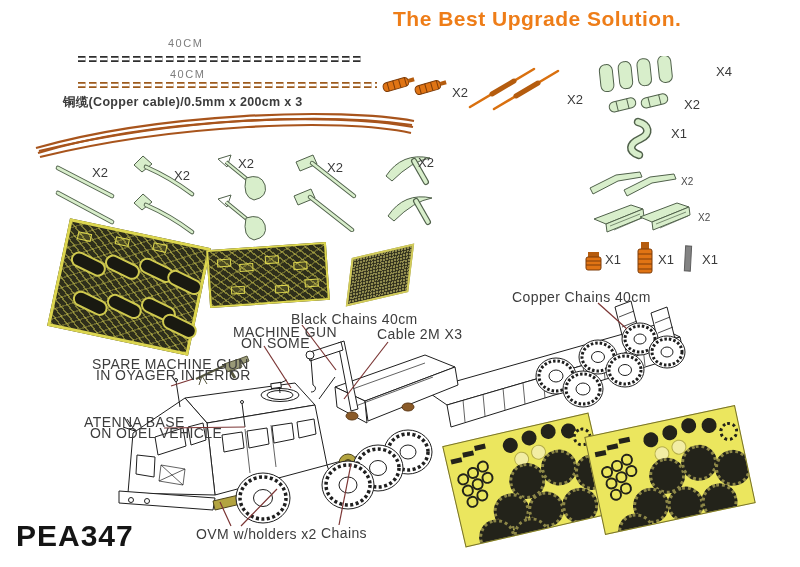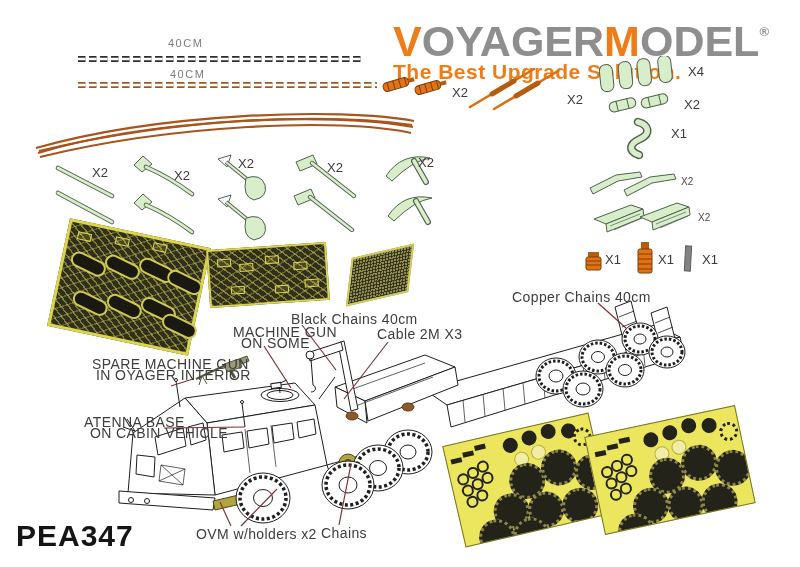--- a/index.html
+++ b/index.html
@@ -38,33 +38,33 @@
   .prect{position:absolute;width:11px;height:5px;background:#23231a}
   .ring-sm{position:absolute;width:13px;height:13px;border-radius:50%;background:#ebe65e;border:3px dotted #23231a}
   svg{display:block}
 </style>
 </head>
 <body>
 
 <div class="canvas">
 
   <div class="logo">
-    <div class="brand"><span class="o">V</span><span>OYAGER</span><span class="o">M</span><span>ODEL</span><sup>®</sup></div>
     <div class="tagline">The Best Upgrade Solution.</div>
   </div>
 
   <div class="meas" style="left:168px;top:37px">40CM</div>
   <div class="meas" style="left:170px;top:68px">40CM</div>
   <svg class="abs" style="left:70px;top:30px" width="320" height="70">
     <line x1="8" y1="29" x2="293" y2="29" stroke="#2e2e2e" stroke-width="6" stroke-dasharray="7.5 3.5"></line>
     <line x1="8" y1="29" x2="293" y2="29" stroke="#ffffff" stroke-width="2.4" stroke-dasharray="7.5 3.5"></line>
     <line x1="8" y1="55" x2="307" y2="55" stroke="#9c5a1c" stroke-width="6" stroke-dasharray="7.5 3.5"></line>
     <line x1="8" y1="55" x2="307" y2="55" stroke="#ffffff" stroke-width="2.4" stroke-dasharray="7.5 3.5"></line>
   </svg>
 
+  <div class="note" style="left:63px;top:94px">铜缆(Copper cable)/0.5mm x 200cm x 3</div>
   <svg class="abs" style="left:30px;top:105px" width="392" height="56" fill="none" stroke="#a8541c" stroke-width="2.2">
     <path d="M8,48 C120,14 300,6 383,22"></path>
     <path d="M6,43 C130,8 310,2 384,16"></path>
     <path d="M10,52 C140,20 310,12 381,28"></path>
     <path d="M9,46 C150,12 300,8 382,20"></path>
   </svg>
 
   <svg class="abs" style="left:375px;top:70px" width="88" height="36">
     <g transform="translate(8,10) rotate(-16 13 5)">
       <rect x="0" y="0" width="26" height="9" rx="4" fill="#e07414" stroke="#7e3c08"></rect>
@@ -88,21 +88,21 @@
   <div class="qty" style="left:567px;top:92px">X2</div>
 
   <svg class="abs" style="left:596px;top:56px" width="90" height="38" fill="#d8eecb" stroke="#50614b">
     <g transform="rotate(-6 45 19)">
       <rect x="4" y="5" width="13" height="27" rx="6"></rect>
       <rect x="23" y="4" width="13" height="27" rx="6"></rect>
       <rect x="42" y="3" width="13" height="27" rx="6"></rect>
       <rect x="63" y="2" width="13" height="27" rx="6"></rect>
     </g>
   </svg>
-  <div class="qty" style="left:688px;top:64px">X4</div>
+  <div class="qty" style="left:716px;top:64px">X4</div>
 
   <svg class="abs" style="left:605px;top:88px" width="72" height="34" fill="#d8eecb" stroke="#50614b">
     <g transform="translate(4,12) rotate(-14 13 5)">
       <rect x="0" y="0" width="27" height="10" rx="5"></rect>
       <line x1="8" y1="0" x2="8" y2="10"></line>
       <line x1="19" y1="0" x2="19" y2="10"></line>
     </g>
     <g transform="translate(36,8) rotate(-14 13 5)">
       <rect x="0" y="0" width="27" height="10" rx="5"></rect>
       <line x1="8" y1="0" x2="8" y2="10"></line>
@@ -430,20 +430,20 @@
   <div class="callout" style="left:233px;top:327px">
     <span>MACHINE GUN</span>
     <span class="l2" style="margin-left:8px">ON SOME</span>
   </div>
   <div class="callout" style="left:92px;top:359px">
     <span>SPARE MACHINE GUN</span>
     <span class="l2" style="margin-left:4px">IN OYAGER INTERIOR</span>
   </div>
   <div class="callout" style="left:84px;top:417px">
     <span>ATENNA BASE</span>
-    <span class="l2" style="margin-left:6px">ON CABIN VEHICLE</span>
+    <span class="l2" style="margin-left:6px">ON ODEL VEHICLE</span>
   </div>
   <div class="callout" style="left:196px;top:529px">OVM w/holders x2</div>
   <div class="callout" style="left:321px;top:528px">Chains</div>
 
   <div class="pcode">PEA347</div>
 
 </div>
 
 </body></html>

